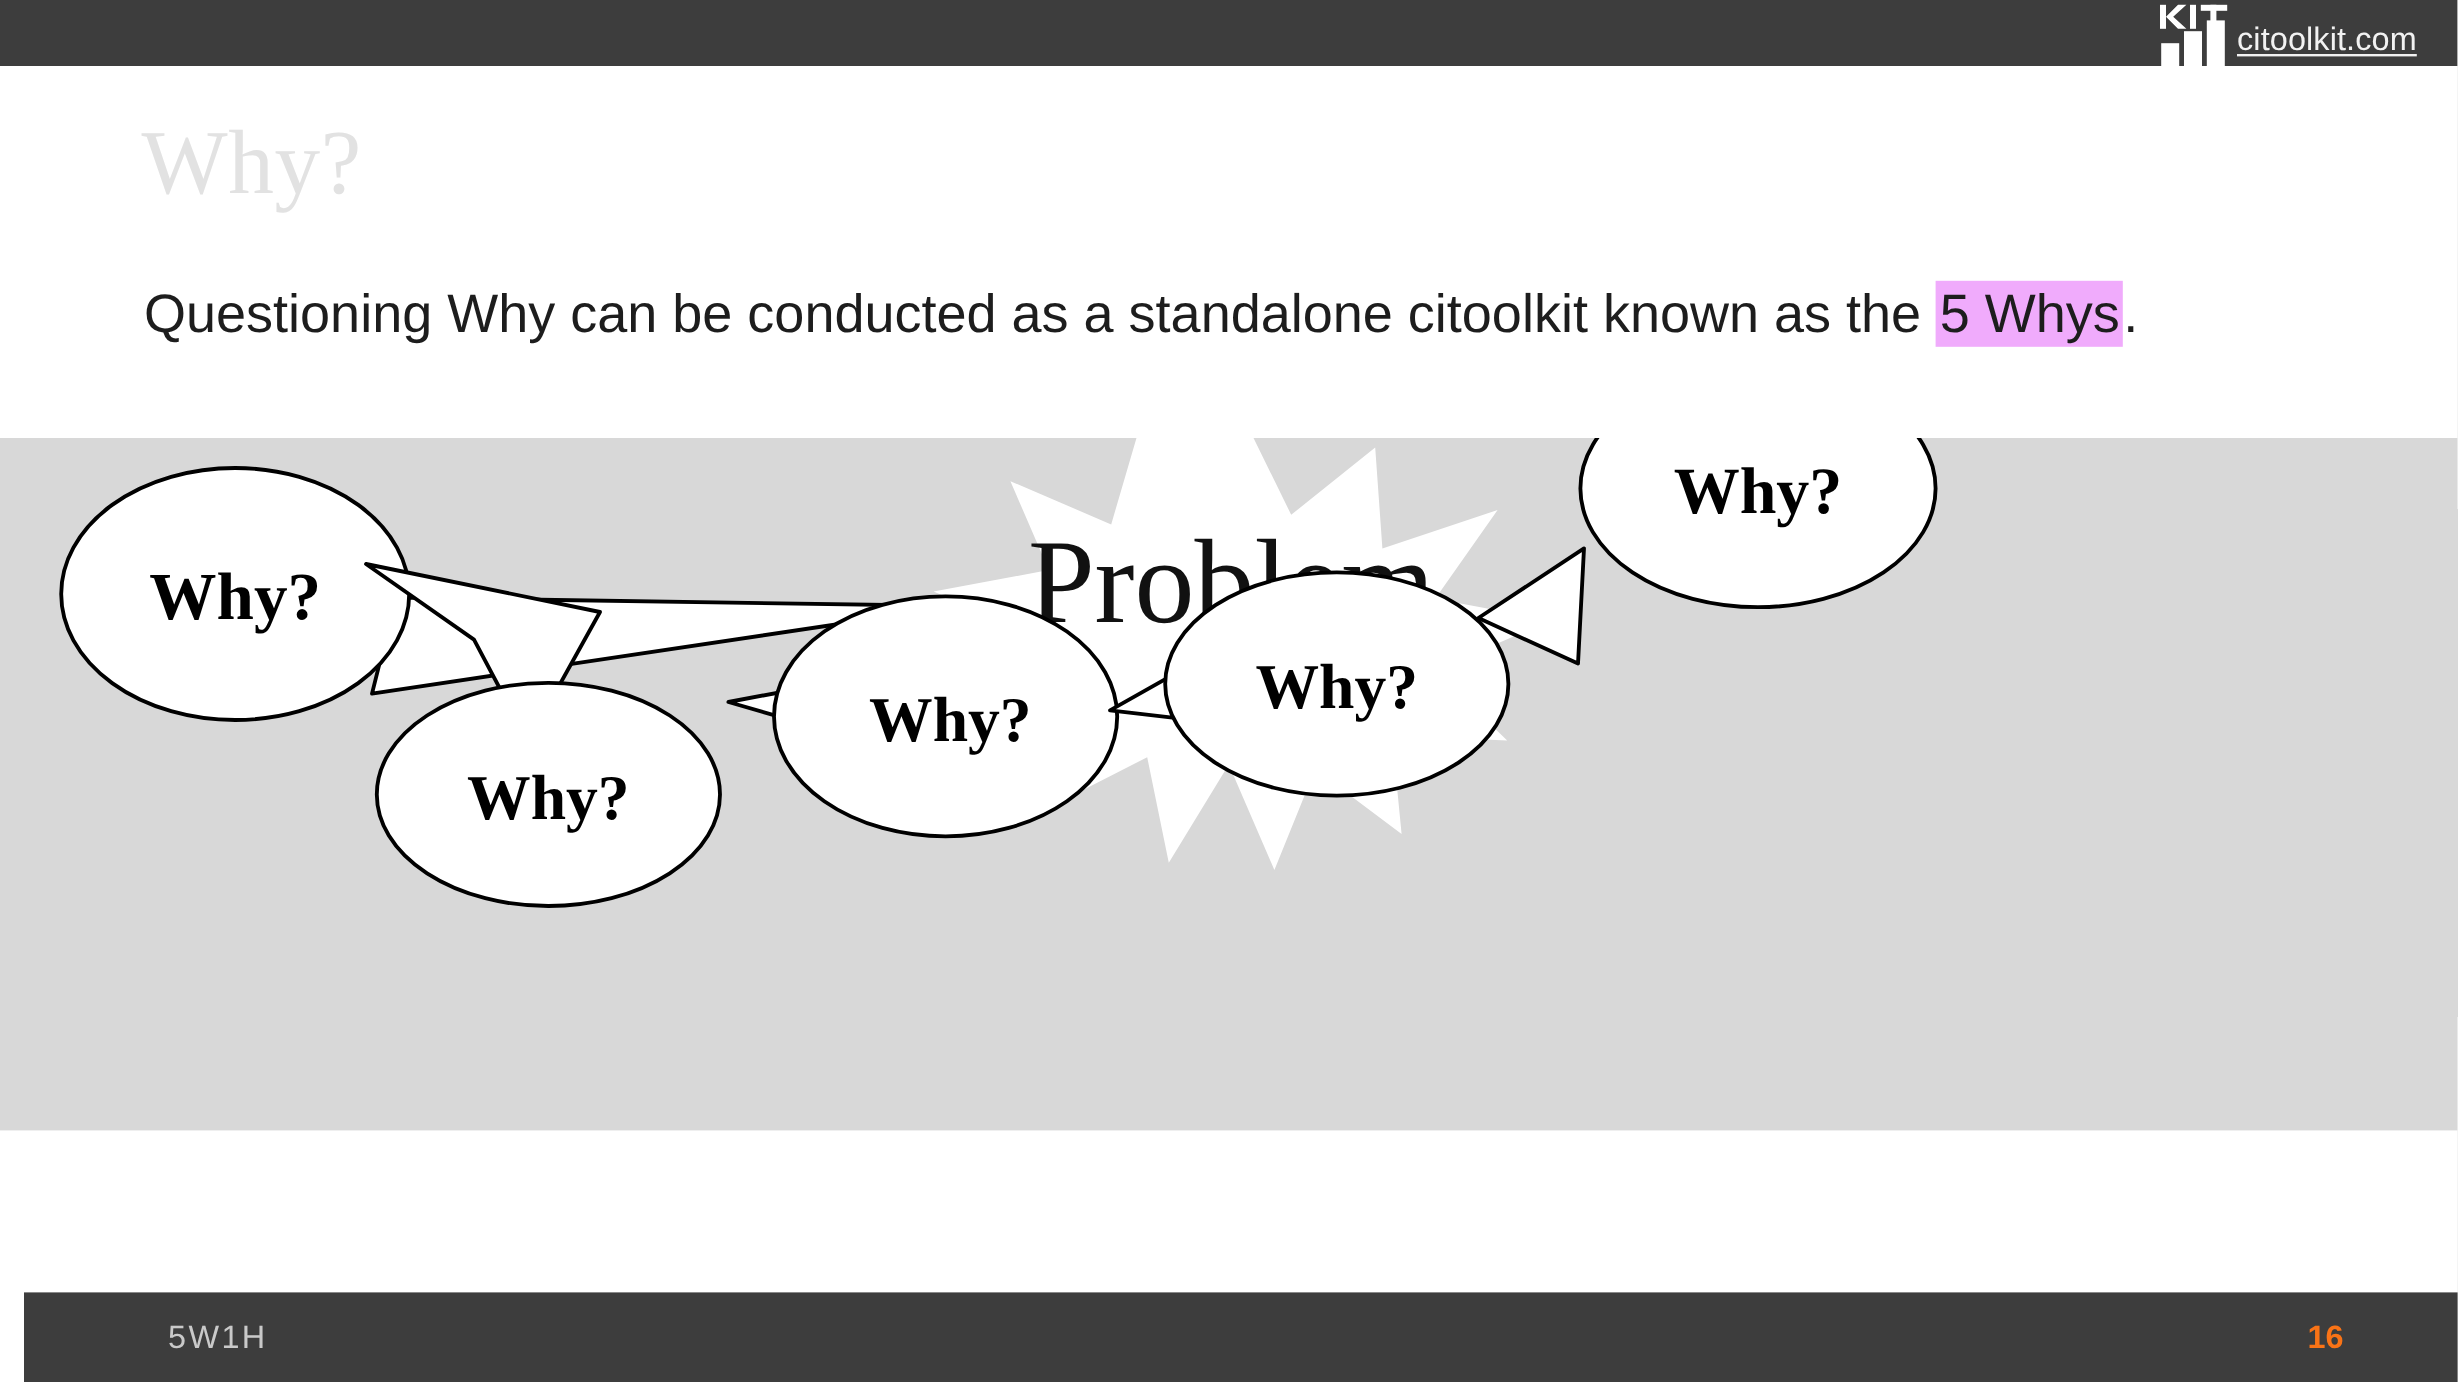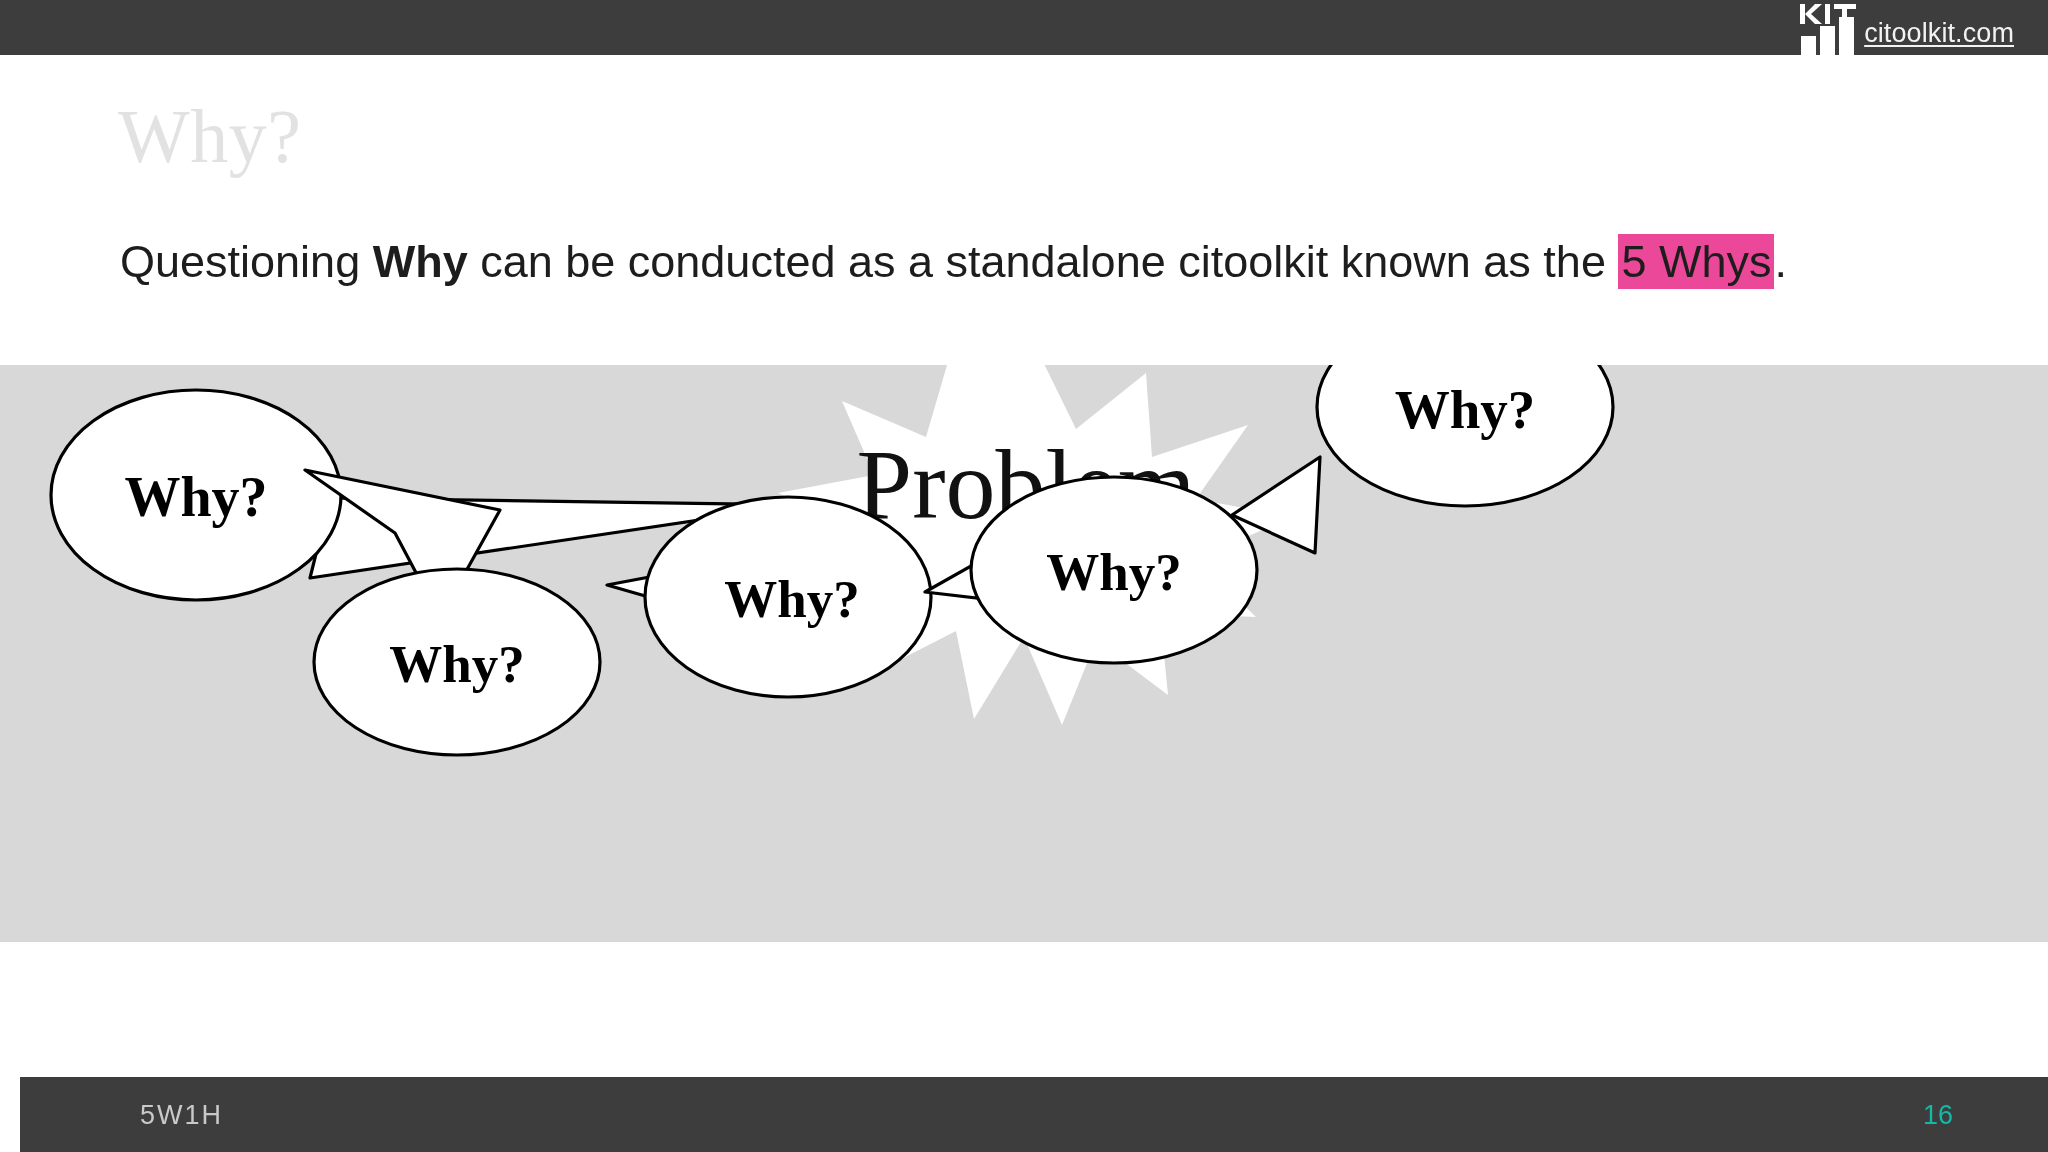--- a/index.html
+++ b/index.html
@@ -36,22 +36,22 @@
     font-weight:400;letter-spacing:.5px;
   }
 
   
   .subtitle{
     position:absolute;left:120px;top:236px;width:1830px;
     font-size:45px;line-height:1.15;color:#1d1d1d;
     font-family:"Liberation Sans", sans-serif;
     font-weight:300;white-space:nowrap;
   }
-  .subtitle .b{font-weight:700;}
-  .subtitle .hl{background:#ec4899;padding:2px 3px;}
+  .subtitle .b{font-weight:400;}
+  .subtitle .hl{background:#f0abfc;padding:2px 3px;}
 
   
   .panel{
     position:absolute;left:0;top:365px;width:2048px;height:577px;
     background:#d8d8d8;
   }
   .panel svg{position:absolute;left:0;top:0;width:2048px;height:577px;}
 
   .bubble-text{
     font-family:"Liberation Serif", serif;
@@ -76,21 +76,21 @@
     position:absolute;left:0;top:1077px;width:2048px;height:75px;
     background:#3d3d3d;
     margin-left:20px;
   }
   .footer-left{
     position:absolute;left:120px;top:50%;transform:translateY(-50%);
     color:#c9c9c9;font-size:27px;letter-spacing:2px;font-weight:300;
   }
   .footer-right{
     position:absolute;right:115px;top:50%;transform:translateY(-50%);
-    color:#14b8a6;font-size:27px;font-weight:400;
+    color:#f97316;font-size:27px;font-weight:700;
   }
 </style>
 </head>
 <body>
 
 <div class="slide">
 
   <div class="header">
     <div class="brand">
       <svg class="kit-logo" viewBox="0 0 62 52">

